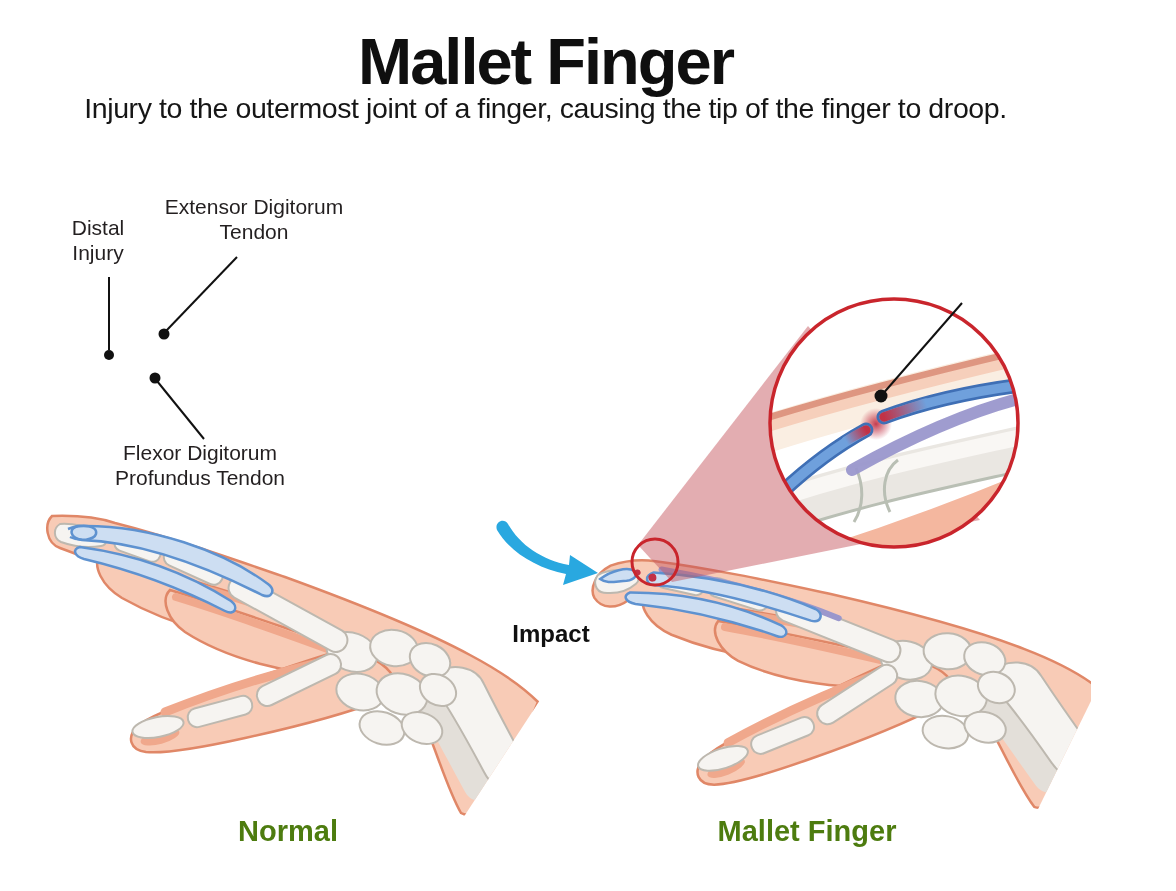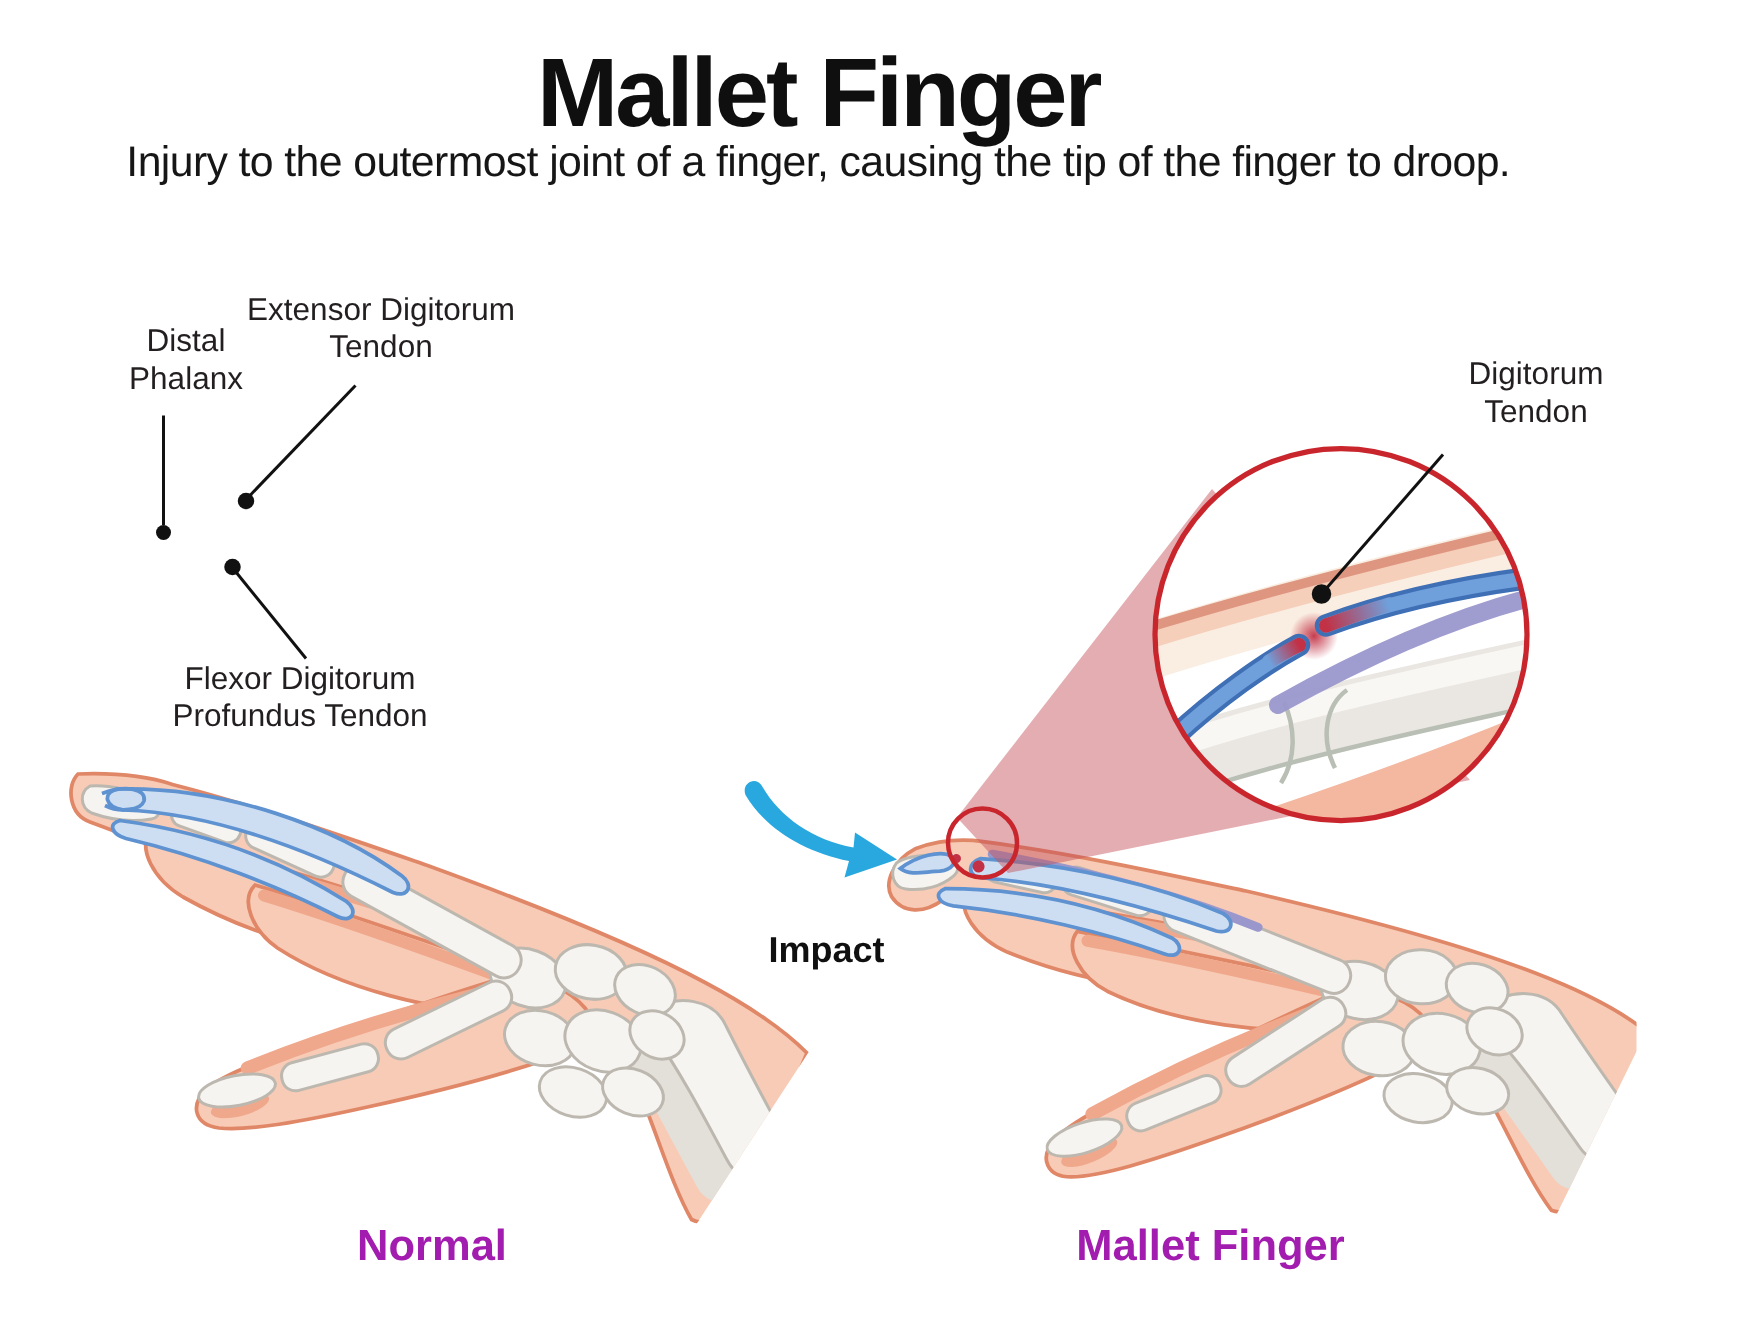--- a/index.html
+++ b/index.html
@@ -15,21 +15,21 @@
   .subtitle{
     position:absolute;left:50%;top:92px;transform:translateX(-50%);
     font-size:28.5px;letter-spacing:-0.4px;color:#161616;white-space:nowrap;
   }
   .ann{
     position:absolute;transform:translateX(-50%);text-align:center;
     font-size:21px;line-height:1.17;color:#231f20;
   }
   .caption{
     position:absolute;transform:translateX(-50%);text-align:right;
-    font-size:29px;font-weight:bold;color:#a21caf;white-space:nowrap;
+    font-size:29px;font-weight:bold;color:#4d7c0f;white-space:nowrap;
   }
   .impact-label{
     position:absolute;transform:translateX(-50%);
     font-size:24px;font-weight:bold;color:#101010;
   }
 </style>
 </head>
 <body>
 
 <div class="stage">
@@ -172,33 +172,32 @@
       <line x1="157" y1="381" x2="204" y2="439"></line>
     </g>
     <circle cx="109" cy="355" r="5" fill="#111111"></circle>
     <circle cx="164" cy="334" r="5.5" fill="#111111"></circle>
     <circle cx="155" cy="378" r="5.5" fill="#111111"></circle>
   </svg>
 
   <div class="title">Mallet Finger</div>
   <div class="subtitle">Injury to the outermost joint of a finger, causing the tip of the finger to droop.</div>
 
-  <div class="ann" style="left:124px;top:216px;">
+  <div class="ann" style="left:98px;top:216px;">
     <div>Distal</div>
-    <div>Phalanx</div>
+    <div>Injury</div>
   </div>
   <div class="ann" style="left:254px;top:195px;">
     <div>Extensor Digitorum</div>
     <div>Tendon</div>
   </div>
   <div class="ann" style="left:200px;top:441px;">
     <div>Flexor Digitorum</div>
     <div>Profundus Tendon</div>
   </div>
   <div class="ann" style="left:1024px;top:238px;">
-    <div>Digitorum Tendon</div>
   </div>
 
   <div class="impact-label" style="left:551px;top:584px;margin-top:36px;">Impact</div>
 
   <div class="caption" style="left:288px;top:815px;">Normal</div>
   <div class="caption" style="left:807px;top:815px;">Mallet Finger</div>
 </div>
 
 </body></html>

